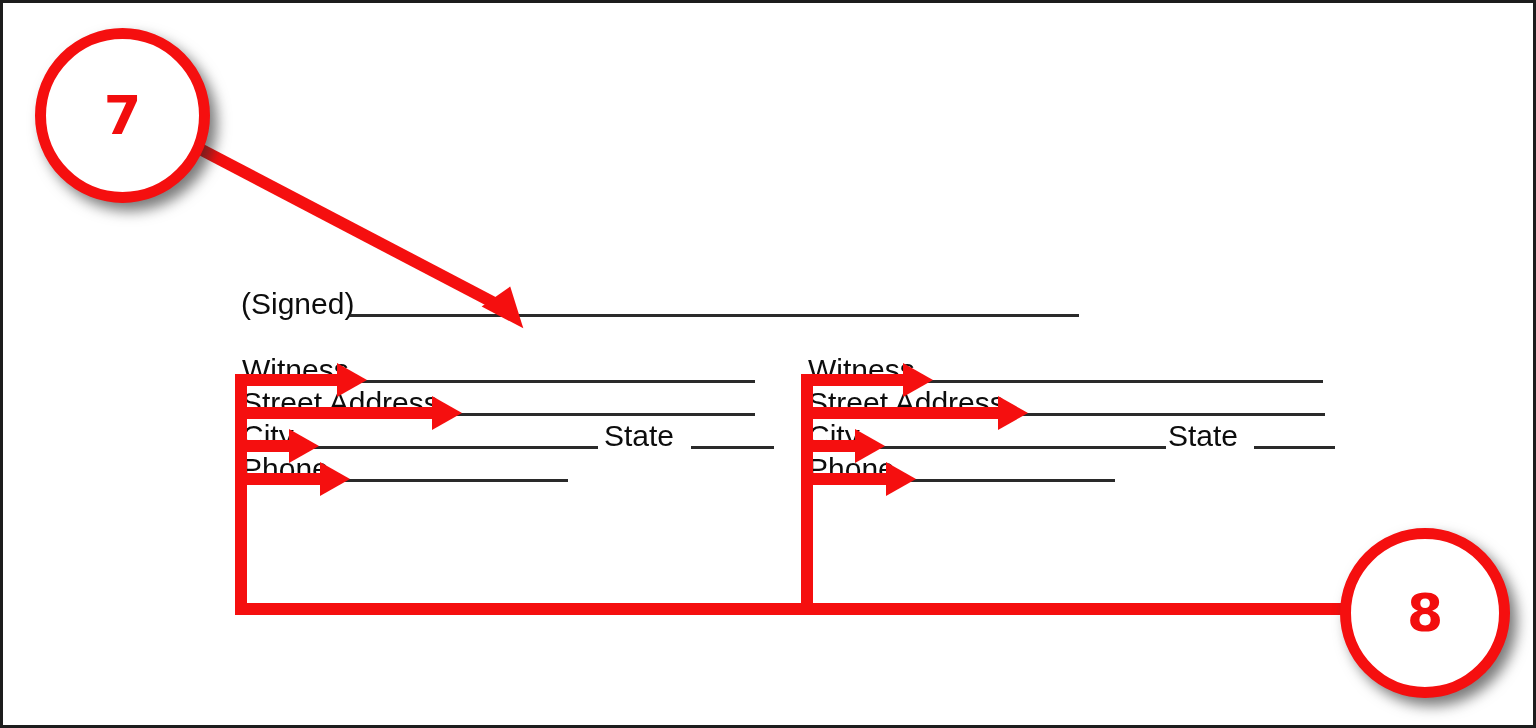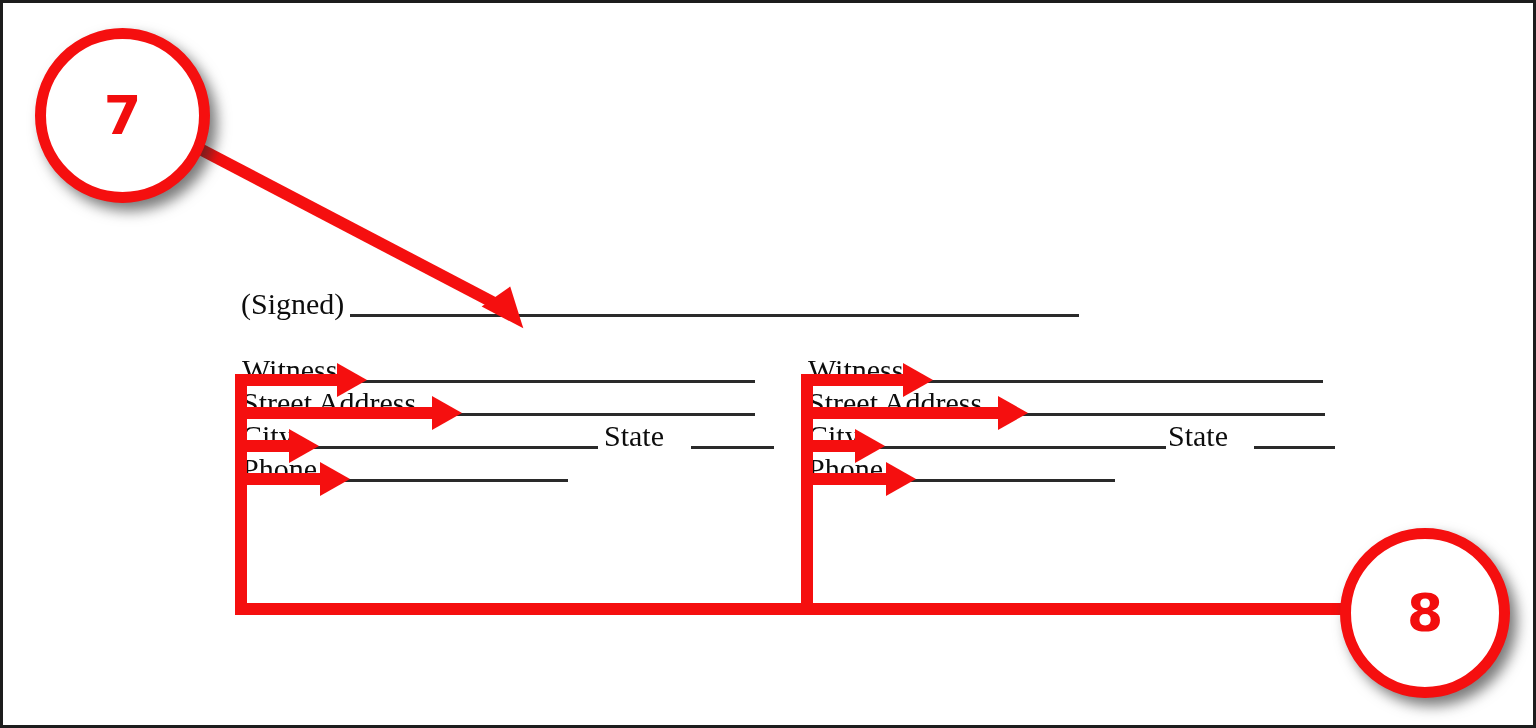--- a/index.html
+++ b/index.html
@@ -24,21 +24,21 @@
 
   
   #doc-layer {
     position: absolute;
     inset: 0;
     z-index: 1;
   }
 
   .form-label {
     position: absolute;
-    font-family: Liberation Serif, serif;
+    font-family: Liberation Sans, sans-serif;
     color: #0d0d0d;
     white-space: nowrap;
     line-height: 1;
   }
 
   .blank-rule {
     position: absolute;
     background: #2a2a2a;
     height: 3px;
   }

